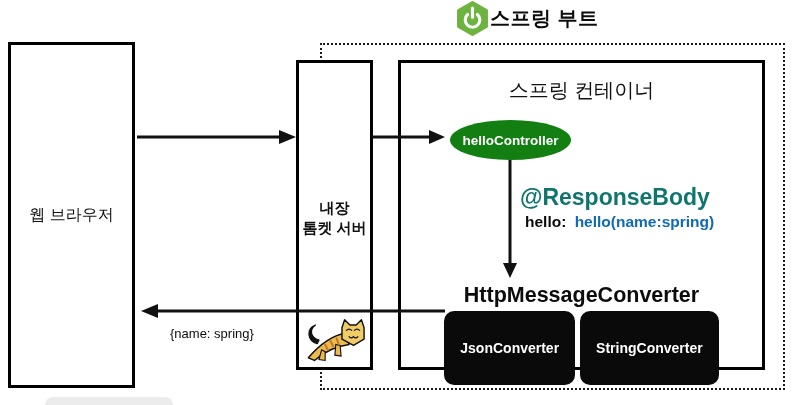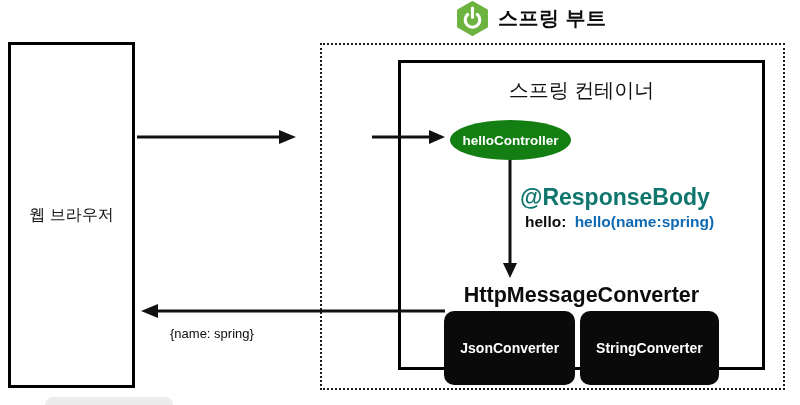--- a/index.html
+++ b/index.html
@@ -1,21 +1,21 @@
 <!DOCTYPE html>
 <html><head>
 <meta charset="utf-8">
 <style>
   html,body{margin:0;padding:0;background:#fff;}
   .stage{
     position:relative;width:800px;height:405px;background:#fff;overflow:hidden;
     font-family:"Liberation Sans","DejaVu Sans",sans-serif;color:#111;
   }
   
-  .logo-group{position:absolute;left:455px;top:1px;display:flex;align-items:center;gap:8px;}
+  .logo-group{position:absolute;left:455px;top:1px;display:flex;align-items:center;}
   .logo-hex{width:35px;height:35px;display:block;}
   .logo-label{font-size:20px;font-weight:700;color:#0c0c0c;letter-spacing:.5px;}
 
   
   .boundary{position:absolute;left:320px;top:43px;width:461px;height:343px;border:2px dotted #1a1a1a;}
 
   
   .browser-box{
     position:absolute;left:8px;top:42px;width:121px;height:340px;border:3px solid #000;background:#fff;
     display:flex;align-items:center;justify-content:center;
@@ -76,20 +76,36 @@
     </svg>
     <span class="logo-label">스프링 부트</span>
   </div>
 
   <div class="boundary"></div>
 
   <div class="browser-box">
     <span class="lbl">웹 브라우저</span>
   </div>
 
+  <div class="tomcat-box">
+    <div class="lbl">
+      <div>내장</div>
+      <div>톰켓 서버</div>
+    </div>
+    <svg class="tomcat-cat" viewBox="0 0 70 52">
+      <path d="M16,29 C5,26 3,12 14,8 C7,13 8,22 18,25 Z" fill="#111" stroke="#111" stroke-width="1.5" stroke-linejoin="round"></path>
+      <path d="M6,45 C18,31 32,20 48,17 L52,30 C36,32 22,40 13,48 Z" fill="#ebbb4d" stroke="#111" stroke-width="1.6" stroke-linejoin="round"></path>
+      <path d="M21,36 L18,47 L25,48 L25,38 Z" fill="#ebbb4d" stroke="#111" stroke-width="1.3"></path>
+      <path d="M37,30 L36,42 L43,43 L42,31 Z" fill="#ebbb4d" stroke="#111" stroke-width="1.3"></path>
+      <path d="M44,11 L47,2 L53,8 L60,8 L66,2 L69,11 L69,24 L57,31 L44,24 Z" fill="#f0cb66" stroke="#111" stroke-width="1.6" stroke-linejoin="round"></path>
+      <path d="M49,14 q3,-3 6,0 M58,14 q3,-3 6,0" stroke="#111" stroke-width="1.3" fill="none" stroke-linecap="round"></path>
+      <path d="M52,21 q2.5,3 5,0 q2.5,3 5,0" stroke="#111" stroke-width="1.3" fill="none" stroke-linecap="round"></path>
+      <path d="M25,30 l3,6 M31,26 l3,6 M38,23 l2,6" stroke="#c87a2b" stroke-width="2.4" stroke-linecap="round"></path>
+    </svg>
+  </div>
 
   <div class="spring-container">
     <div class="sc-title">스프링 컨테이너</div>
 
     <div class="hello-ellipse">
       <span class="lbl">helloController</span>
     </div>
 
     <div class="resp-body">@ResponseBody</div>
 

